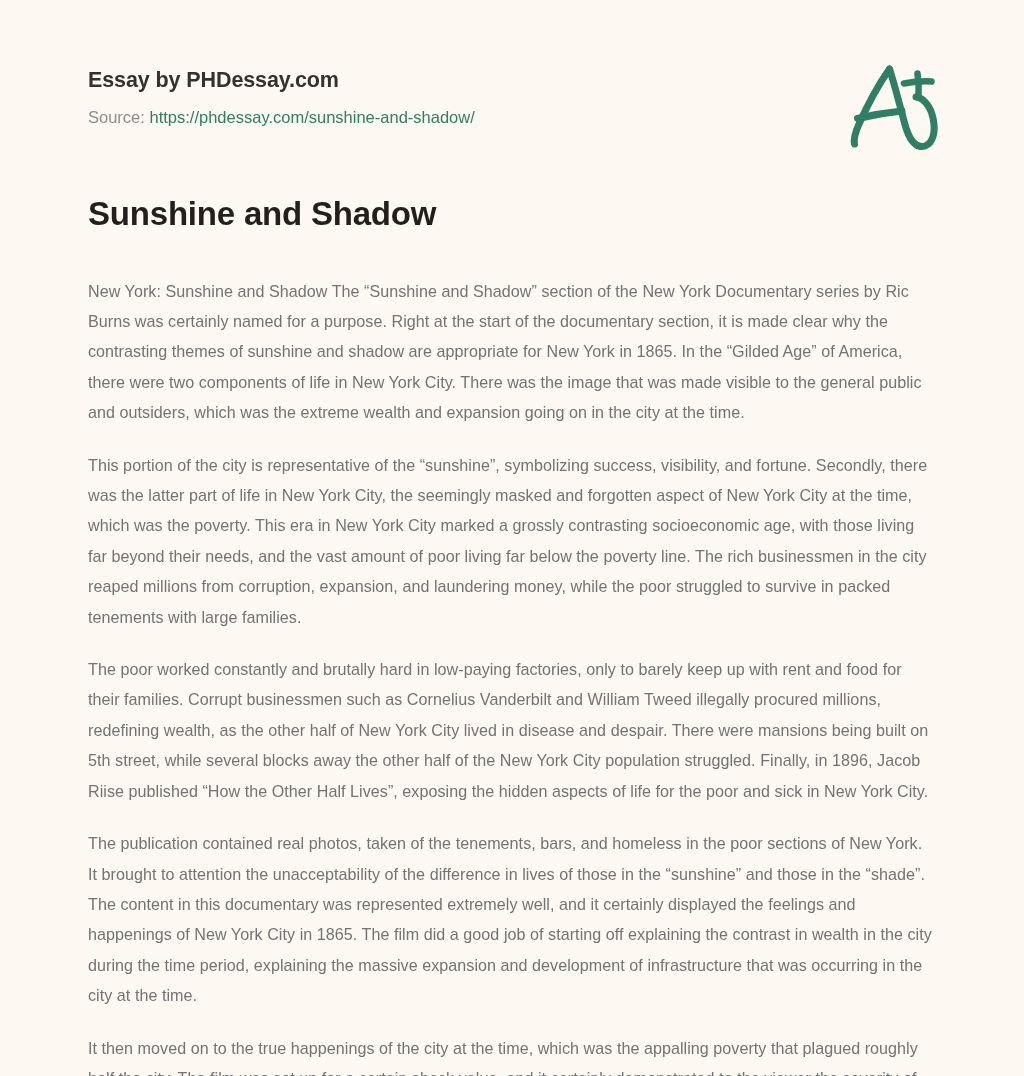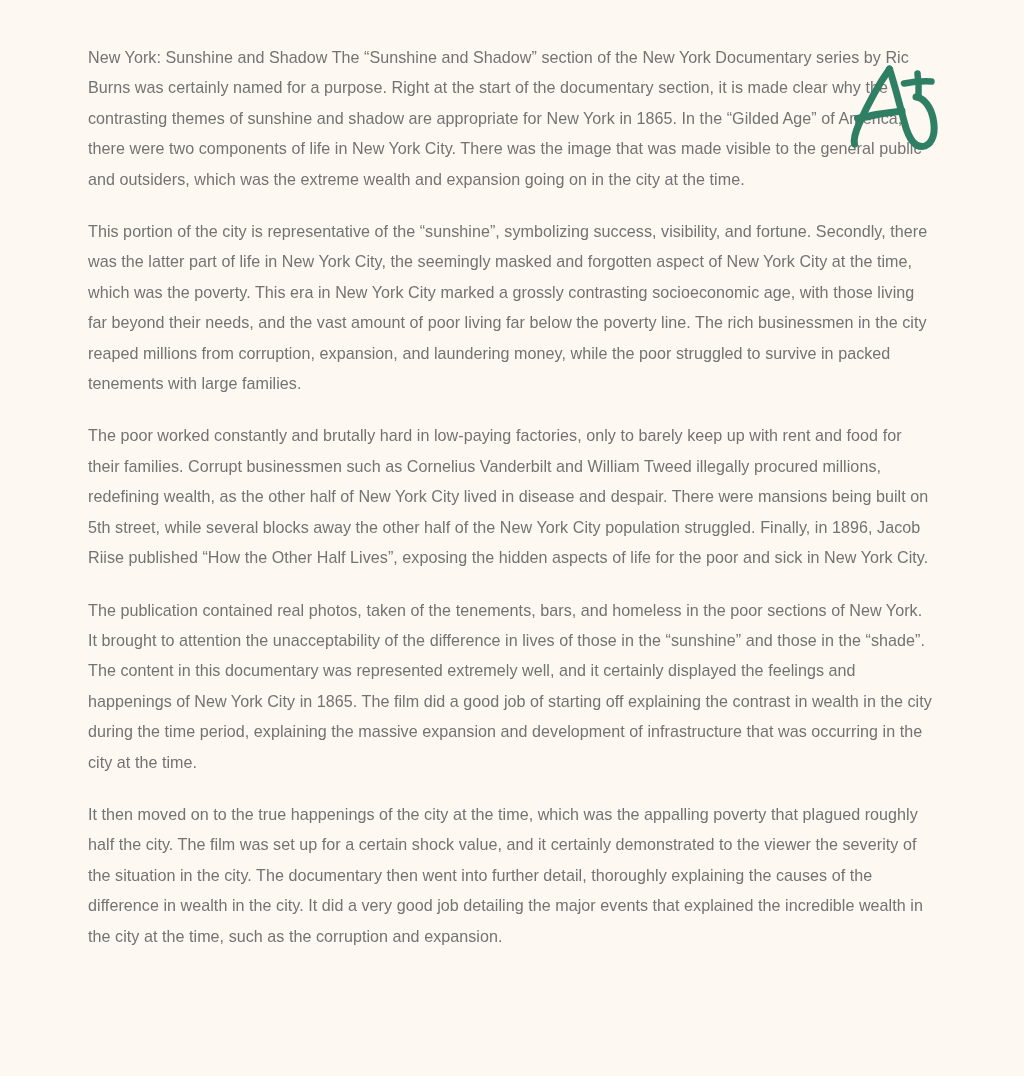--- a/index.html
+++ b/index.html
@@ -93,39 +93,47 @@
   }
   .article p:last-child {
     margin-bottom: 0;
   }
 </style>
 </head>
 <body>
 
 <div class="page">
 
+  <div class="masthead">
+    <div class="brand-line">Essay by PHDessay.com</div>
+    <div class="source-line">
+      <span class="source-label">Source:</span>
+      <a class="source-url" href="#">https://phdessay.com/sunshine-and-shadow/</a>
+    </div>
+  </div>
 
   <div class="logo">
     <svg viewBox="0 0 120 120" xmlns="http://www.w3.org/2000/svg">
       <g fill="none" stroke="#2f7f65" stroke-linecap="round" stroke-linejoin="round">
 
         <path d="M57.5 21 C49 33, 36 56, 27 76 C23 85, 21.5 92, 22.5 96" stroke-width="7"></path>
 
         <path d="M25.5 70.5 C38 67.5, 55 64.5, 70 63" stroke-width="7"></path>
 
         <path d="M57.5 21 C63 38, 68 58, 72.5 75 C77 92, 84 101, 93 98
                  C101 95, 104 84, 101 70 C98.5 58.5, 92 50, 84 49" stroke-width="7"></path>
 
         <path d="M85.5 25.5 C86.5 33, 87 41, 86.5 49" stroke-width="6.5"></path>
 
         <path d="M72 35.5 C80 34, 90 33, 99.5 33.5" stroke-width="6.5"></path>
       </g>
     </svg>
   </div>
 
+  <h1 class="doc-title">Sunshine and Shadow</h1>
 
   <div class="article">
     <p>New York: Sunshine and Shadow The “Sunshine and Shadow” section of the New York Documentary series by Ric Burns was certainly named for a purpose. Right at the start of the documentary section, it is made clear why the contrasting themes of sunshine and shadow are appropriate for New York in 1865. In the “Gilded Age” of America, there were two components of life in New York City. There was the image that was made visible to the general public and outsiders, which was the extreme wealth and expansion going on in the city at the time.</p>
     <p>This portion of the city is representative of the “sunshine”, symbolizing success, visibility, and fortune. Secondly, there was the latter part of life in New York City, the seemingly masked and forgotten aspect of New York City at the time, which was the poverty. This era in New York City marked a grossly contrasting socioeconomic age, with those living far beyond their needs, and the vast amount of poor living far below the poverty line. The rich businessmen in the city reaped millions from corruption, expansion, and laundering money, while the poor struggled to survive in packed tenements with large families.</p>
     <p>The poor worked constantly and brutally hard in low-paying factories, only to barely keep up with rent and food for their families. Corrupt businessmen such as Cornelius Vanderbilt and William Tweed illegally procured millions, redefining wealth, as the other half of New York City lived in disease and despair. There were mansions being built on 5th street, while several blocks away the other half of the New York City population struggled. Finally, in 1896, Jacob Riise published “How the Other Half Lives”, exposing the hidden aspects of life for the poor and sick in New York City.</p>
     <p>The publication contained real photos, taken of the tenements, bars, and homeless in the poor sections of New York. It brought to attention the unacceptability of the difference in lives of those in the “sunshine” and those in the “shade”. The content in this documentary was represented extremely well, and it certainly displayed the feelings and happenings of New York City in 1865. The film did a good job of starting off explaining the contrast in wealth in the city during the time period, explaining the massive expansion and development of infrastructure that was occurring in the city at the time.</p>
     <p>It then moved on to the true happenings of the city at the time, which was the appalling poverty that plagued roughly half the city. The film was set up for a certain shock value, and it certainly demonstrated to the viewer the severity of the situation in the city. The documentary then went into further detail, thoroughly explaining the causes of the difference in wealth in the city. It did a very good job detailing the major events that explained the incredible wealth in the city at the time, such as the corruption and expansion.</p>
 
   </div>
 

